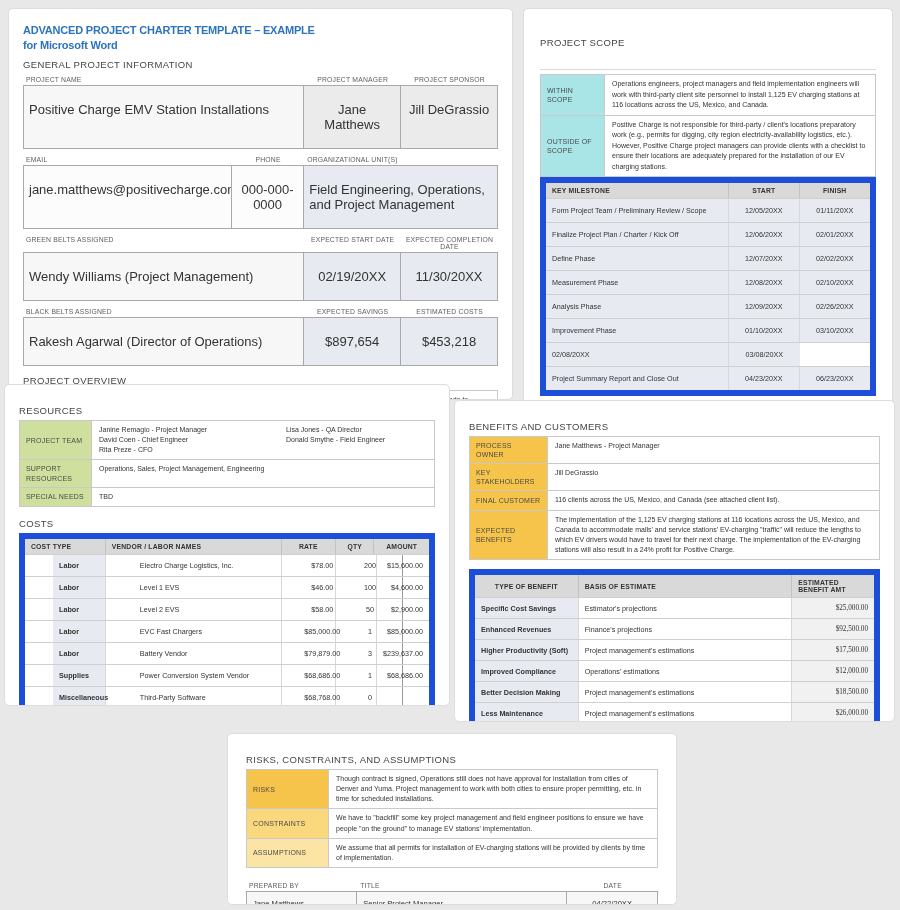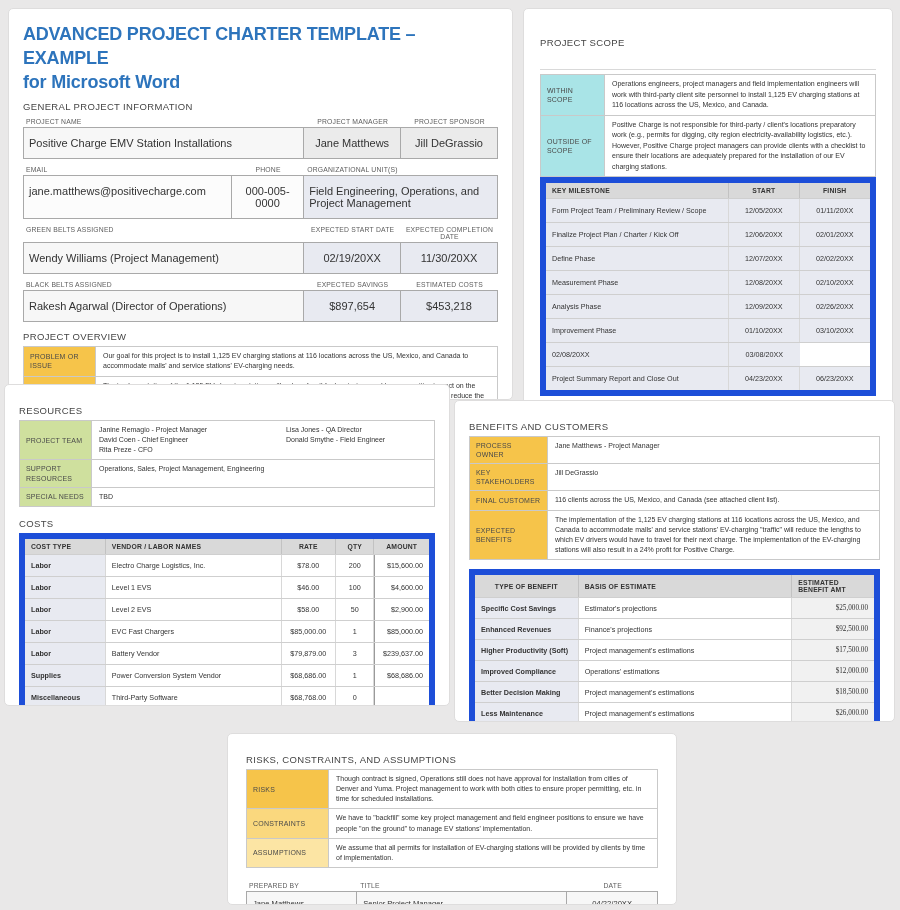--- a/index.html
+++ b/index.html
@@ -12,36 +12,36 @@
   .panel{
     position:absolute;background:#ffffff;border:1px solid #dedddd;
     border-radius:5px;box-sizing:border-box;overflow:hidden;
   }
   #panel-general{left:8px;top:8px;width:505px;height:392px;padding:12px 14px;}
   #panel-scope{left:523px;top:8px;width:370px;height:398px;padding:24px 16px 12px;}
   #panel-resources{left:4px;top:384px;width:446px;height:322px;padding:16px 14px;}
   #panel-benefits{left:454px;top:400px;width:441px;height:322px;padding:16px 14px;}
   #panel-risks{left:227px;top:733px;width:450px;height:172px;padding:16px 18px;}
 
-  .title{margin:2px 0 7px;font-size:18px;line-height:1.32;font-weight:bold;
+  .title{margin:2px 0 7px;font-size:11px;line-height:1.32;font-weight:bold;
     color:var(--c-title_blue);letter-spacing:-0.2px;}
   .title span{display:block;}
   .section-heading{font-size:9.5px;font-weight:normal;color:#454545;
     letter-spacing:0.35px;margin:9px 0 4px;}
   .section-heading.first{margin-top:4px;}
   .section-heading.ruled{border-bottom:1px solid #d9d9d9;padding-bottom:21px;}
 
   
   .gi-group{margin-bottom:5px;}
   .gi-labels,.gi-values{display:grid;}
   .cols-a{grid-template-columns:59.2% 20.4% 20.4%;}
   .cols-b{grid-template-columns:44% 15.2% 40.8%;}
   .gi-label{font-size:6.8px;color:#5c5c5c;padding:2px 3px 2px;letter-spacing:0.2px;}
-  .gi-value{font-size:11px;color:#333;border:1px solid #a9a9a9;
-    padding:9px 5px;min-height:9px;background:#f6f6f6;}
+  .gi-value{font-size:13px;color:#333;border:1px solid #a9a9a9;
+    padding:16px 5px;min-height:9px;background:#f6f6f6;}
   .gi-values > div + div{margin-left:-1px;}
   .c{text-align:center;}
   .bg-gray{background:#ebebeb;}
   .bg-light{background:#f7f7f7;}
   .bg-white{background:#fcfcfc;}
   .bg-blue{background:var(--c-row_blue);}
 
   
   .lt{border:1px solid #c9c9c9;}
   .lt-row{display:flex;border-bottom:1px solid #c9c9c9;background:#fff;}
@@ -72,21 +72,21 @@
   .g-c{display:flex;align-items:center;padding:2px 6px;border-right:1px solid #d8d8d8;
     box-sizing:border-box;color:#333;}
   .g-c:last-child{border-right:none;}
 
   #schedule-table .g-header,#schedule-table .g-row{grid-template-columns:56.5% 21.75% 21.75%;}
   #schedule-table .g-c{background:var(--c-row_blue);min-height:23px;}
   #schedule-table .g-c:nth-child(2),#schedule-table .g-c:nth-child(3),
   #schedule-table .g-h:nth-child(2),#schedule-table .g-h:nth-child(3){justify-content:center;}
 
   #costs-table .g-header,#costs-table .g-row{grid-template-columns:20% 43.5% 13.5% 9.5% 13.5%;}
-  #costs-table .g-c{min-height:21px;}
+  #costs-table .g-c{min-height:21px;margin-left:28px;}
   #costs-table .g-c:nth-child(1){background:var(--c-row_blue);font-weight:bold;}
   #costs-table .g-c:nth-child(3),#costs-table .g-c:nth-child(4),
   #costs-table .g-h:nth-child(3),#costs-table .g-h:nth-child(4),
   #costs-table .g-h:nth-child(5){justify-content:center;}
   #costs-table .g-c:nth-child(5){justify-content:flex-end;border-left:1px solid #9a9a9a;}
 
   #benefit-table .g-header,#benefit-table .g-row{grid-template-columns:26% 53.5% 20.5%;}
   #benefit-table .g-c{min-height:20px;}
   #benefit-table .g-c:nth-child(1){background:var(--c-row_blue);font-weight:bold;}
   #benefit-table .g-c:nth-child(3){background:var(--c-amount_gray);justify-content:flex-end;font-family:Liberation Serif, serif;}
@@ -132,21 +132,21 @@
   </div>
 
   <div class="gi-group">
     <div class="gi-labels cols-b">
       <div class="gi-label">EMAIL</div>
       <div class="gi-label c">PHONE</div>
       <div class="gi-label">ORGANIZATIONAL UNIT(S)</div>
     </div>
     <div class="gi-values cols-b">
       <div class="gi-value bg-white">jane.matthews@positivecharge.com</div>
-      <div class="gi-value bg-white c">000-005-0000</div>
+      <div class="gi-value bg-white c">000-000-0000</div>
       <div class="gi-value bg-blue">Field Engineering, Operations, and Project Management</div>
     </div>
   </div>
 
   <div class="gi-group">
     <div class="gi-labels cols-a">
       <div class="gi-label">GREEN BELTS ASSIGNED</div>
       <div class="gi-label c">EXPECTED START DATE</div>
       <div class="gi-label c">EXPECTED COMPLETION DATE</div>
     </div>

